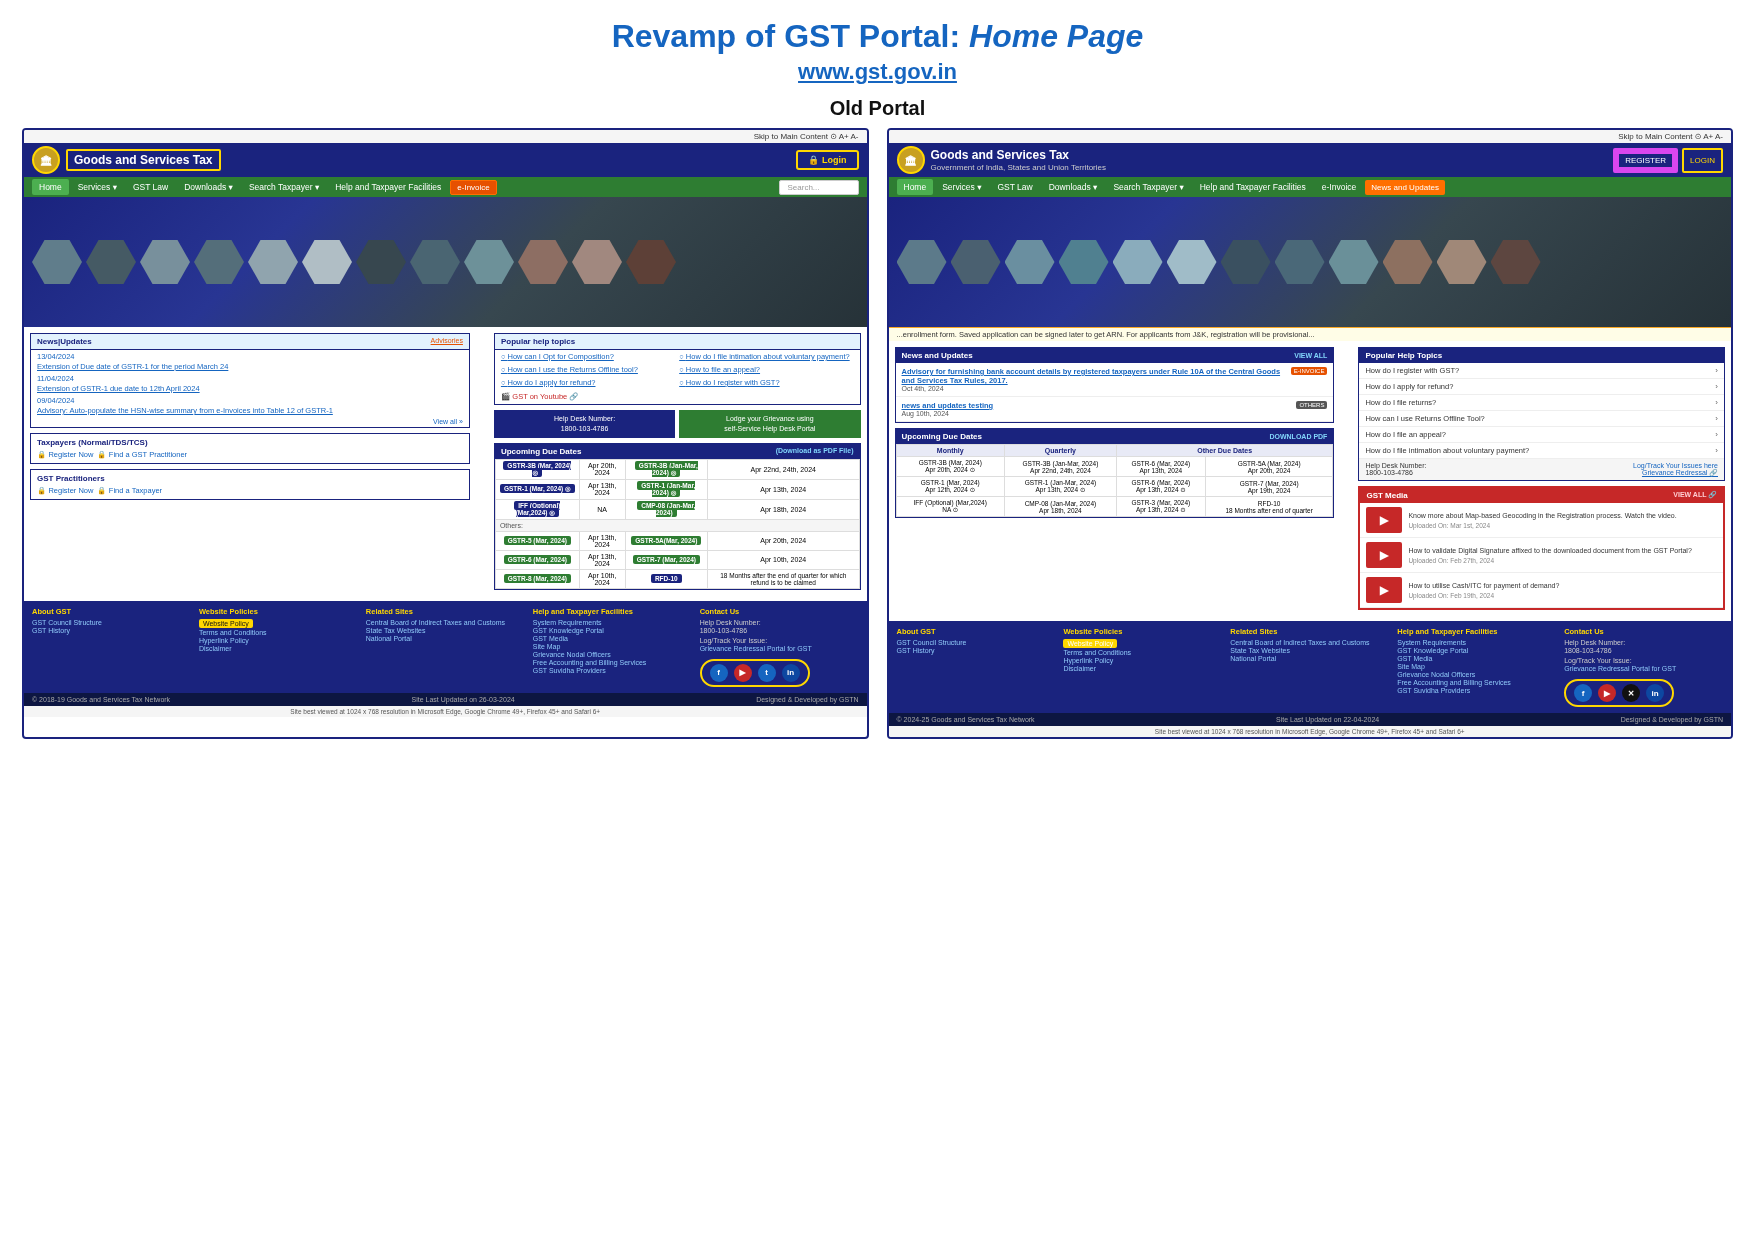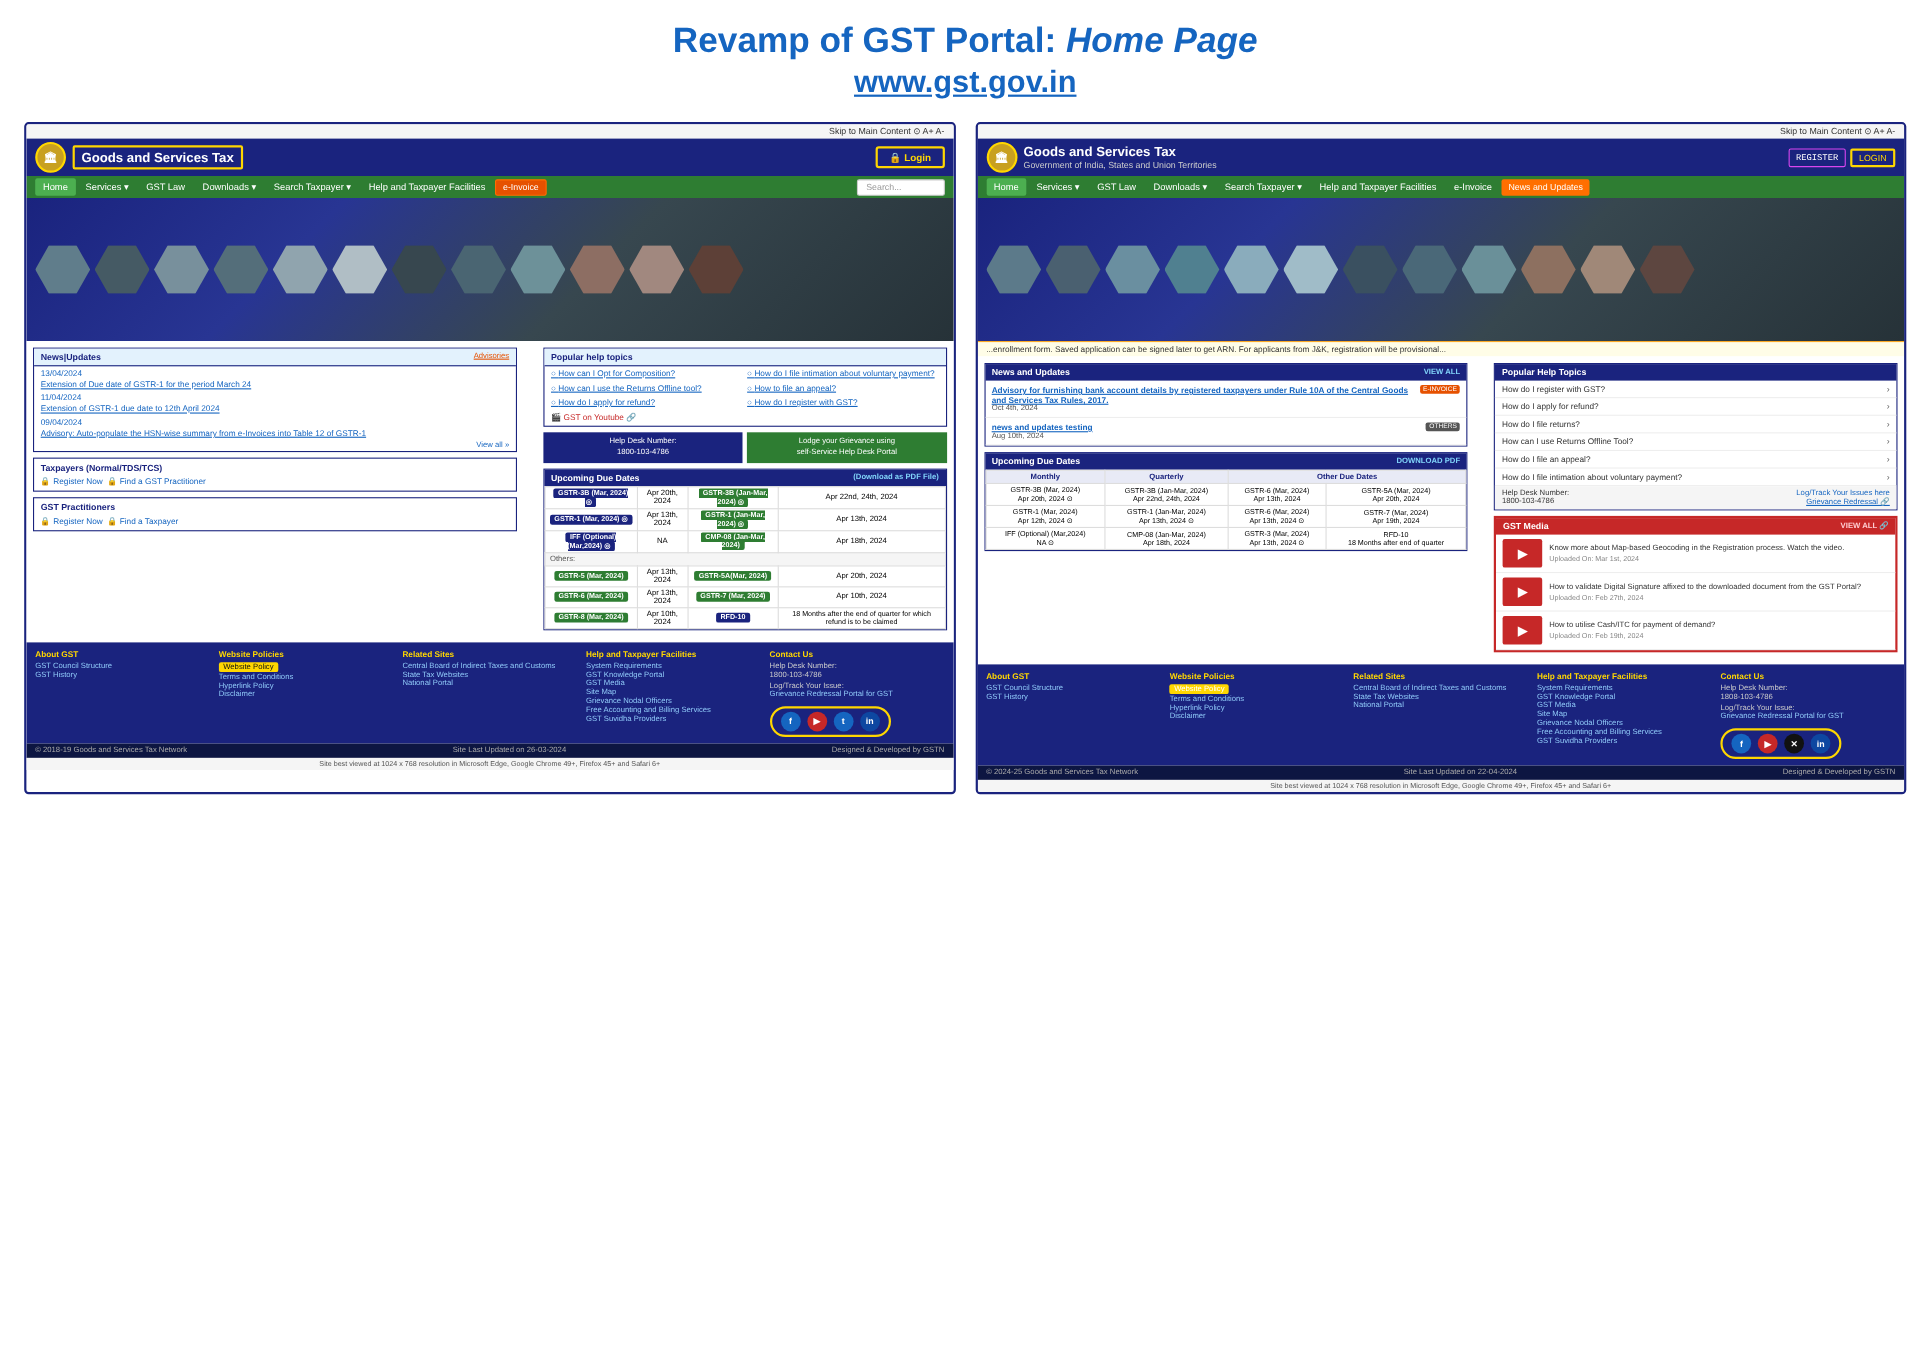--- a/index.html
+++ b/index.html
@@ -14,21 +14,21 @@
     .main-title {
       text-align: center;
       padding: 18px 0 4px 0;
       font-size: 32px;
       font-weight: 900;
       color: #222;
     }
     .main-title span { color: #1565c0; }
     .subtitle-link {
       text-align: center;
-      font-size: 28px;
+      font-size: 22px;
       font-weight: bold;
       color: #1565c0;
       text-decoration: underline;
       padding-bottom: 10px;
     }
     .columns-header {
       display: flex;
       justify-content: space-around;
       padding: 2px 40px 8px 40px;
     }
@@ -114,27 +114,26 @@
       border-radius: 3px;
       cursor: pointer;
       font-weight: bold;
     }
     .login-btn-pair {
       display: flex;
       gap: 4px;
     }
     .register-btn {
       background: transparent;
-      border: 1px solid #d946ef;
+      border: 6px solid #d946ef;
       color: white;
       padding: 2px 6px;
       font-size: 8px;
       border-radius: 2px;
       cursor: pointer;
-      font-family: Liberation Mono, monospace;
     }
     .login-btn2 {
       background: transparent;
       border: 2px solid #ffd700;
       color: #ffd700;
       padding: 2px 6px;
       font-size: 8px;
       border-radius: 2px;
       cursor: pointer;
     }
@@ -604,20 +603,21 @@
 </head>
 <body>
 
 <div class="main-title">
   <span>Revamp of GST Portal:</span>
   <span style="color:#1565c0;font-style:italic;">Home Page</span>
 </div>
 <div class="subtitle-link">www.gst.gov.in</div>
 
 <div class="columns-header">
+  <div class="col-label">Old Portal</div>
 </div>
 
 <div class="portals-row">
 
   <div class="portal-box">
 
     <div class="gst-navbar-top">
       <span>Skip to Main Content  ⊙  A+  A-</span>
     </div>
 

